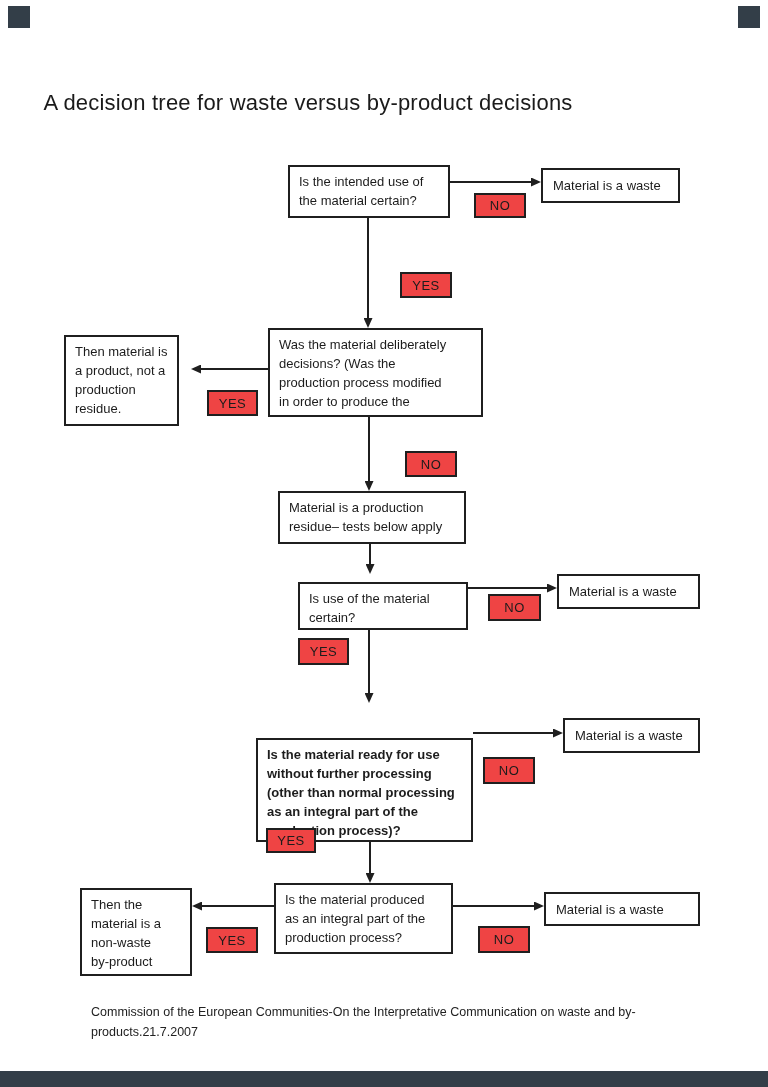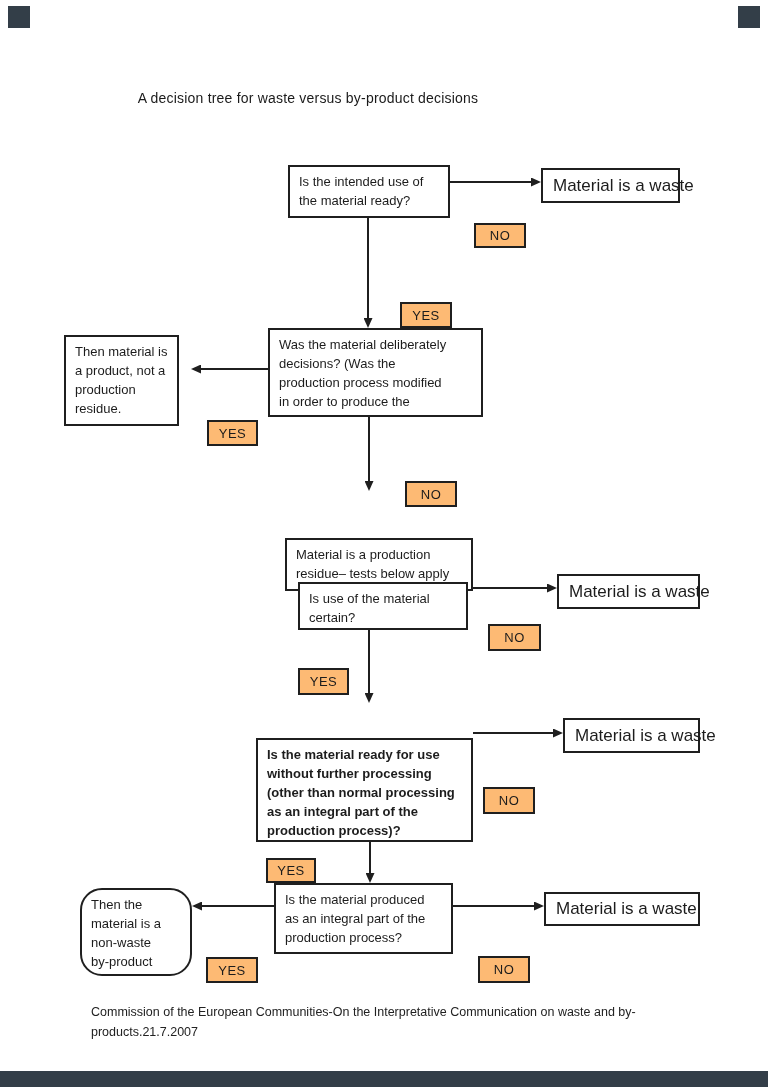--- a/index.html
+++ b/index.html
@@ -3,38 +3,37 @@
 <meta charset="utf-8">
 <style>
   html,body{margin:0;padding:0;}
   body{
     width:768px;height:1087px;position:relative;background:#ffffff;
     font-family:"Liberation Sans","DejaVu Sans",sans-serif;color:#1c1c1c;
     overflow:hidden;
   }
   .title{
     position:absolute;left:0;top:90px;width:616px;margin:0;
-    font-size:14px;font-weight:400;text-align:center;color:#1a1a1a;
+    font-size:22px;font-weight:400;text-align:center;color:#1a1a1a;
     letter-spacing:.2px;
   }
   .node{
     position:absolute;box-sizing:border-box;background:#ffffff;
     border:2px solid #1f1f1f;font-size:13px;line-height:19px;
     padding:5px 6px 4px 9px;white-space:pre-line;color:#1c1c1c;
   }
   .label{
-    position:absolute;box-sizing:border-box;background:#fdba74;
+    position:absolute;box-sizing:border-box;background:#ef4444;
     border:2px solid #1f1f1f;font-size:13px;color:#1c1c1c;
     display:flex;align-items:center;justify-content:center;
     letter-spacing:.5px;
-    margin-top:30px;
   }
   .terminal{
     position:absolute;box-sizing:border-box;background:#ffffff;
-    border:2px solid #1f1f1f;font-size:17px;color:#1c1c1c;
+    border:2px solid #1f1f1f;font-size:13px;color:#1c1c1c;
     display:flex;align-items:center;padding-left:10px;white-space:nowrap;
   }
   .arrows{position:absolute;left:0;top:0;pointer-events:none;}
   .footer{
     position:absolute;left:91px;top:1002px;width:600px;
     font-size:12.5px;line-height:20px;white-space:pre-line;color:#222222;
   }
   .chrome{position:absolute;background:#333e48;}
   .chrome.tl{left:8px;top:6px;width:22px;height:22px;}
   .chrome.tr{left:738px;top:6px;width:22px;height:22px;}
@@ -64,21 +63,21 @@
     <line x1="468" y1="588" x2="548" y2="588" marker-end="url(#ah)"></line>
     <line x1="369" y1="622" x2="369" y2="694" marker-end="url(#ah)"></line>
     <line x1="473" y1="733" x2="554" y2="733" marker-end="url(#ah)"></line>
     <line x1="370" y1="807" x2="370" y2="874" marker-end="url(#ah)"></line>
     <line x1="274" y1="906" x2="201" y2="906" marker-end="url(#ah)"></line>
     <line x1="453" y1="906" x2="535" y2="906" marker-end="url(#ah)"></line>
   </g>
 </svg>
 
 <div class="node" style="left:288px;top:165px;width:162px;height:53px;">Is the intended use of
-the material ready?</div>
+the material certain?</div>
 
 <div class="terminal" style="left:541px;top:168px;width:139px;height:35px;">Material is a waste</div>
 
 <div class="label" style="left:474px;top:193px;width:52px;height:25px;">NO</div>
 
 <div class="label" style="left:400px;top:272px;width:52px;height:26px;">YES</div>
 
 <div class="node" style="left:268px;top:328px;width:215px;height:89px;">Was the material deliberately
 decisions? (Was the
 production process modified
@@ -86,21 +85,21 @@
 
 <div class="node" style="left:64px;top:335px;width:115px;height:91px;">Then material is
 a product, not a
 production
 residue.</div>
 
 <div class="label" style="left:207px;top:390px;width:51px;height:26px;">YES</div>
 
 <div class="label" style="left:405px;top:451px;width:52px;height:26px;">NO</div>
 
-<div class="node" style="left:285px;top:491px;width:188px;height:53px;margin-top:47px;">Material is a production
+<div class="node" style="left:278px;top:491px;width:188px;height:53px;">Material is a production
 residue– tests below apply</div>
 
 <div class="node" style="left:298px;top:582px;width:170px;height:48px;">Is use of the material
 certain?</div>
 
 <div class="terminal" style="left:557px;top:574px;width:143px;height:35px;">Material is a waste</div>
 
 <div class="label" style="left:488px;top:594px;width:53px;height:27px;">NO</div>
 
 <div class="label" style="left:298px;top:638px;width:51px;height:27px;">YES</div>
@@ -114,21 +113,21 @@
 <div class="terminal" style="left:563px;top:718px;width:137px;height:35px;">Material is a waste</div>
 
 <div class="label" style="left:483px;top:757px;width:52px;height:27px;">NO</div>
 
 <div class="label" style="left:266px;top:828px;width:50px;height:25px;">YES</div>
 
 <div class="node" style="left:274px;top:883px;width:179px;height:71px;">Is the material produced
 as an integral part of the
 production process?</div>
 
-<div class="node" style="left:80px;top:888px;width:112px;height:88px;border-radius:22px;">Then the
+<div class="node" style="left:80px;top:888px;width:112px;height:88px;">Then the
 material is a
 non-waste
 by-product</div>
 
 <div class="label" style="left:206px;top:927px;width:52px;height:26px;">YES</div>
 
 <div class="terminal" style="left:544px;top:892px;width:156px;height:34px;">Material is a waste</div>
 
 <div class="label" style="left:478px;top:926px;width:52px;height:27px;">NO</div>
 

